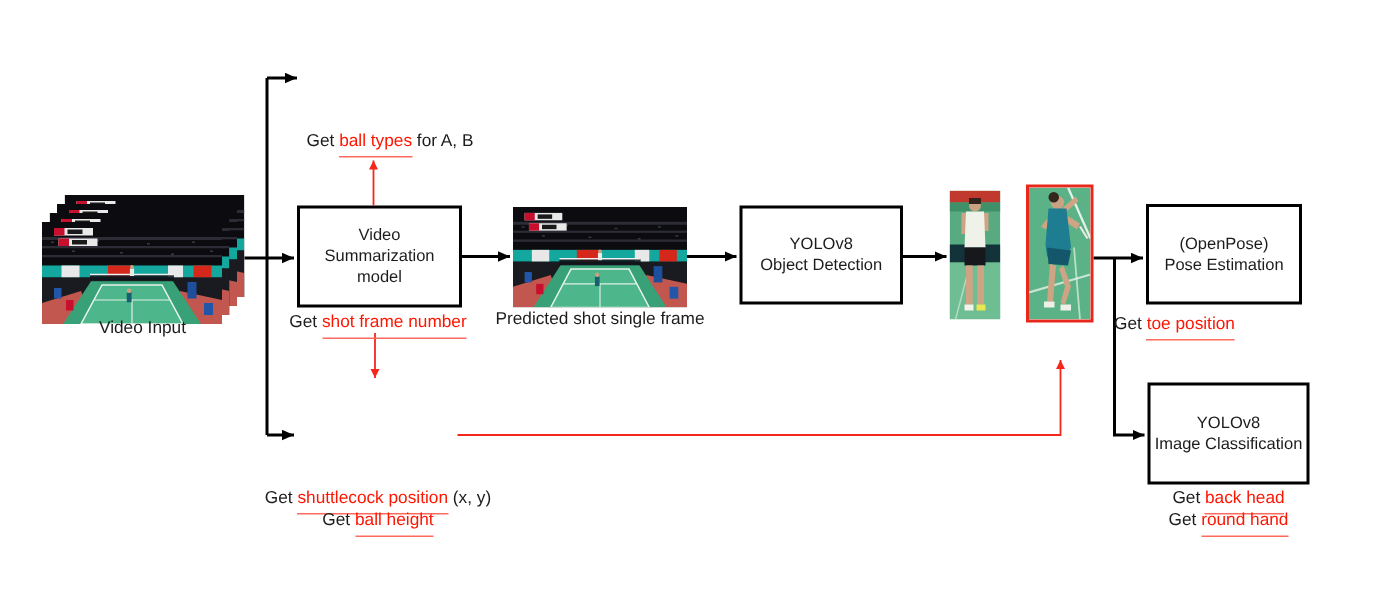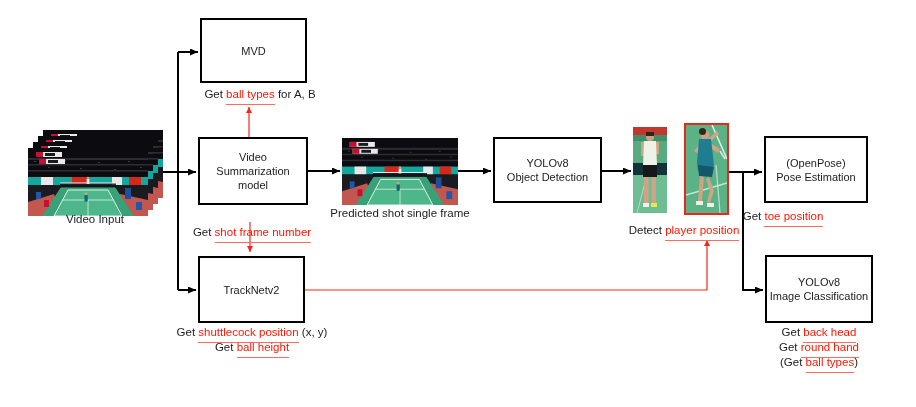--- a/index.html
+++ b/index.html
@@ -161,39 +161,33 @@
           <use href="#scene-court"></use>
         </svg></div>
     <div class="stackframe" style="left:28px;top:148px;"><svg viewBox="0 0 120 68" preserveAspectRatio="none" width="120" height="68">
           <use href="#scene-court"></use>
         </svg></div>
   </div>
   <div class="cap" style="left:25px;top:212px;width:140px;">
     <span class="plain">Video Input</span>
   </div>
 
-  <div class="node" style="left:200px;top:18px;width:107px;height:65px;">
-    <span>MVD</span>
-  </div>
   <div class="cap" style="left:165px;top:87px;width:190px;">
     <span class="plain">Get </span><span class="hl">ball types</span><span class="plain"> for A, B</span>
   </div>
 
   <div class="node" style="left:198px;top:137px;width:110px;height:68px;">
     <span>Video
 Summarization
 model</span>
   </div>
-  <div class="cap" style="left:157px;top:225px;width:190px;">
+  <div class="cap" style="left:157px;top:208px;width:190px;">
     <span class="plain">Get </span><span class="hl">shot frame number</span><span class="plain"></span>
   </div>
 
-  <div class="node" style="left:198px;top:256px;width:107px;height:67px;">
-    <span>TrackNetv2</span>
-  </div>
   <div class="cap" style="left:147px;top:325px;width:210px;">
     <div>
       <span class="plain">Get </span><span class="hl">shuttlecock position</span><span class="plain"> (x, y)</span>
     </div>
     <div>
       <span class="plain">Get </span><span class="hl">ball height</span><span class="plain"></span>
     </div>
   </div>
 
   <div class="thumb" style="left:342px;top:138px;width:116px;height:67px;">
@@ -213,42 +207,36 @@
   <div class="cropped" style="left:633px;top:127px;width:34px;height:86px;">
     <svg viewBox="0 0 34 86" preserveAspectRatio="none" width="34" height="86">
         <use href="#player-standing"></use>
       </svg>
   </div>
   <div class="cropped crop-border" style="left:684px;top:123px;width:45px;height:92px;">
     <svg viewBox="0 0 41 88" preserveAspectRatio="none" width="41" height="88">
         <use href="#player-swinging"></use>
       </svg>
   </div>
-  <div class="cap" style="left:599px;top:223px;width:170px;">
-    <span class="plain">Detect </span><span class="hl">player position</span><span class="plain"></span>
-  </div>
 
   <div class="node" style="left:764px;top:136px;width:104px;height:67px;">
     <span>(OpenPose)
 Pose Estimation</span>
   </div>
   <div class="cap" style="left:698px;top:209px;width:170px;">
     <span class="plain">Get </span><span class="hl">toe position</span><span class="plain"></span>
   </div>
 
   <div class="node" style="left:765px;top:255px;width:108px;height:68px;">
     <span>YOLOv8
 Image Classification</span>
   </div>
   <div class="cap" style="left:729px;top:325px;width:180px;">
     <div>
       <span class="plain">Get </span><span class="hl">back head</span><span class="plain"></span>
     </div>
     <div>
       <span class="plain">Get </span><span class="hl">round hand</span><span class="plain"></span>
     </div>
-    <div>
-      <span class="plain">(Get </span><span class="hl">ball types</span><span class="plain">)</span>
-    </div>
   </div>
 
 
 </div>
 
 </body></html>

